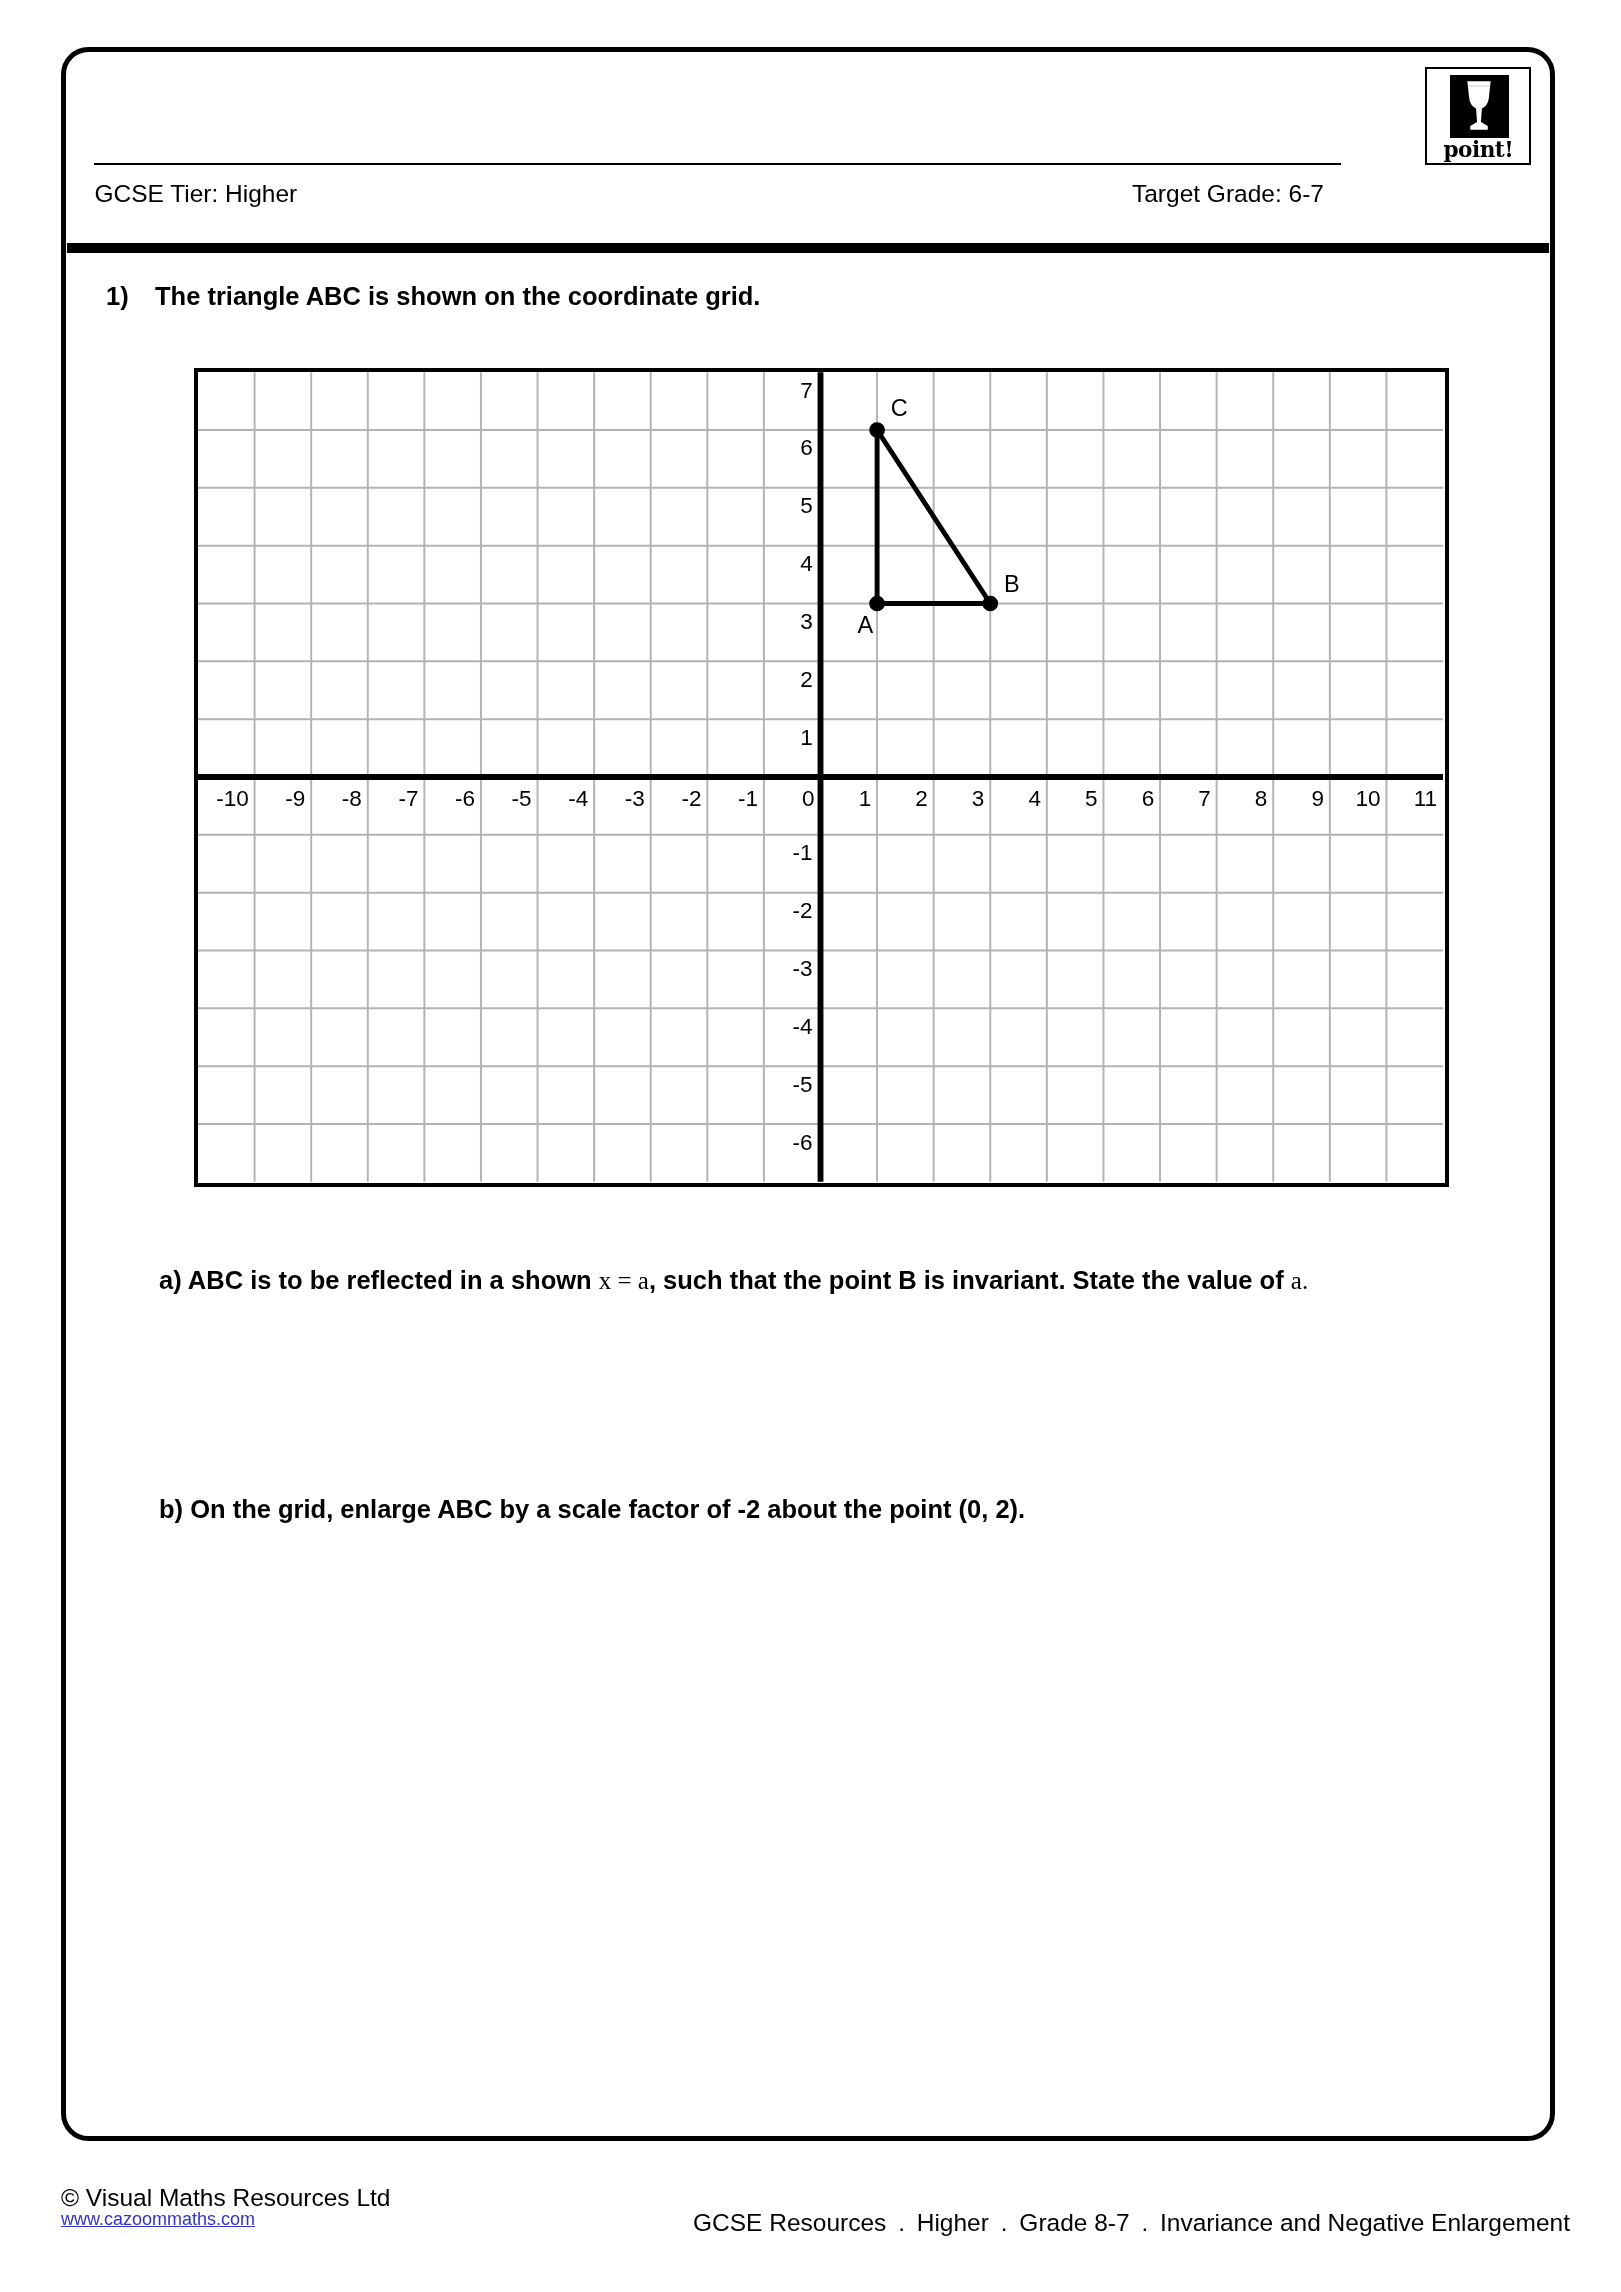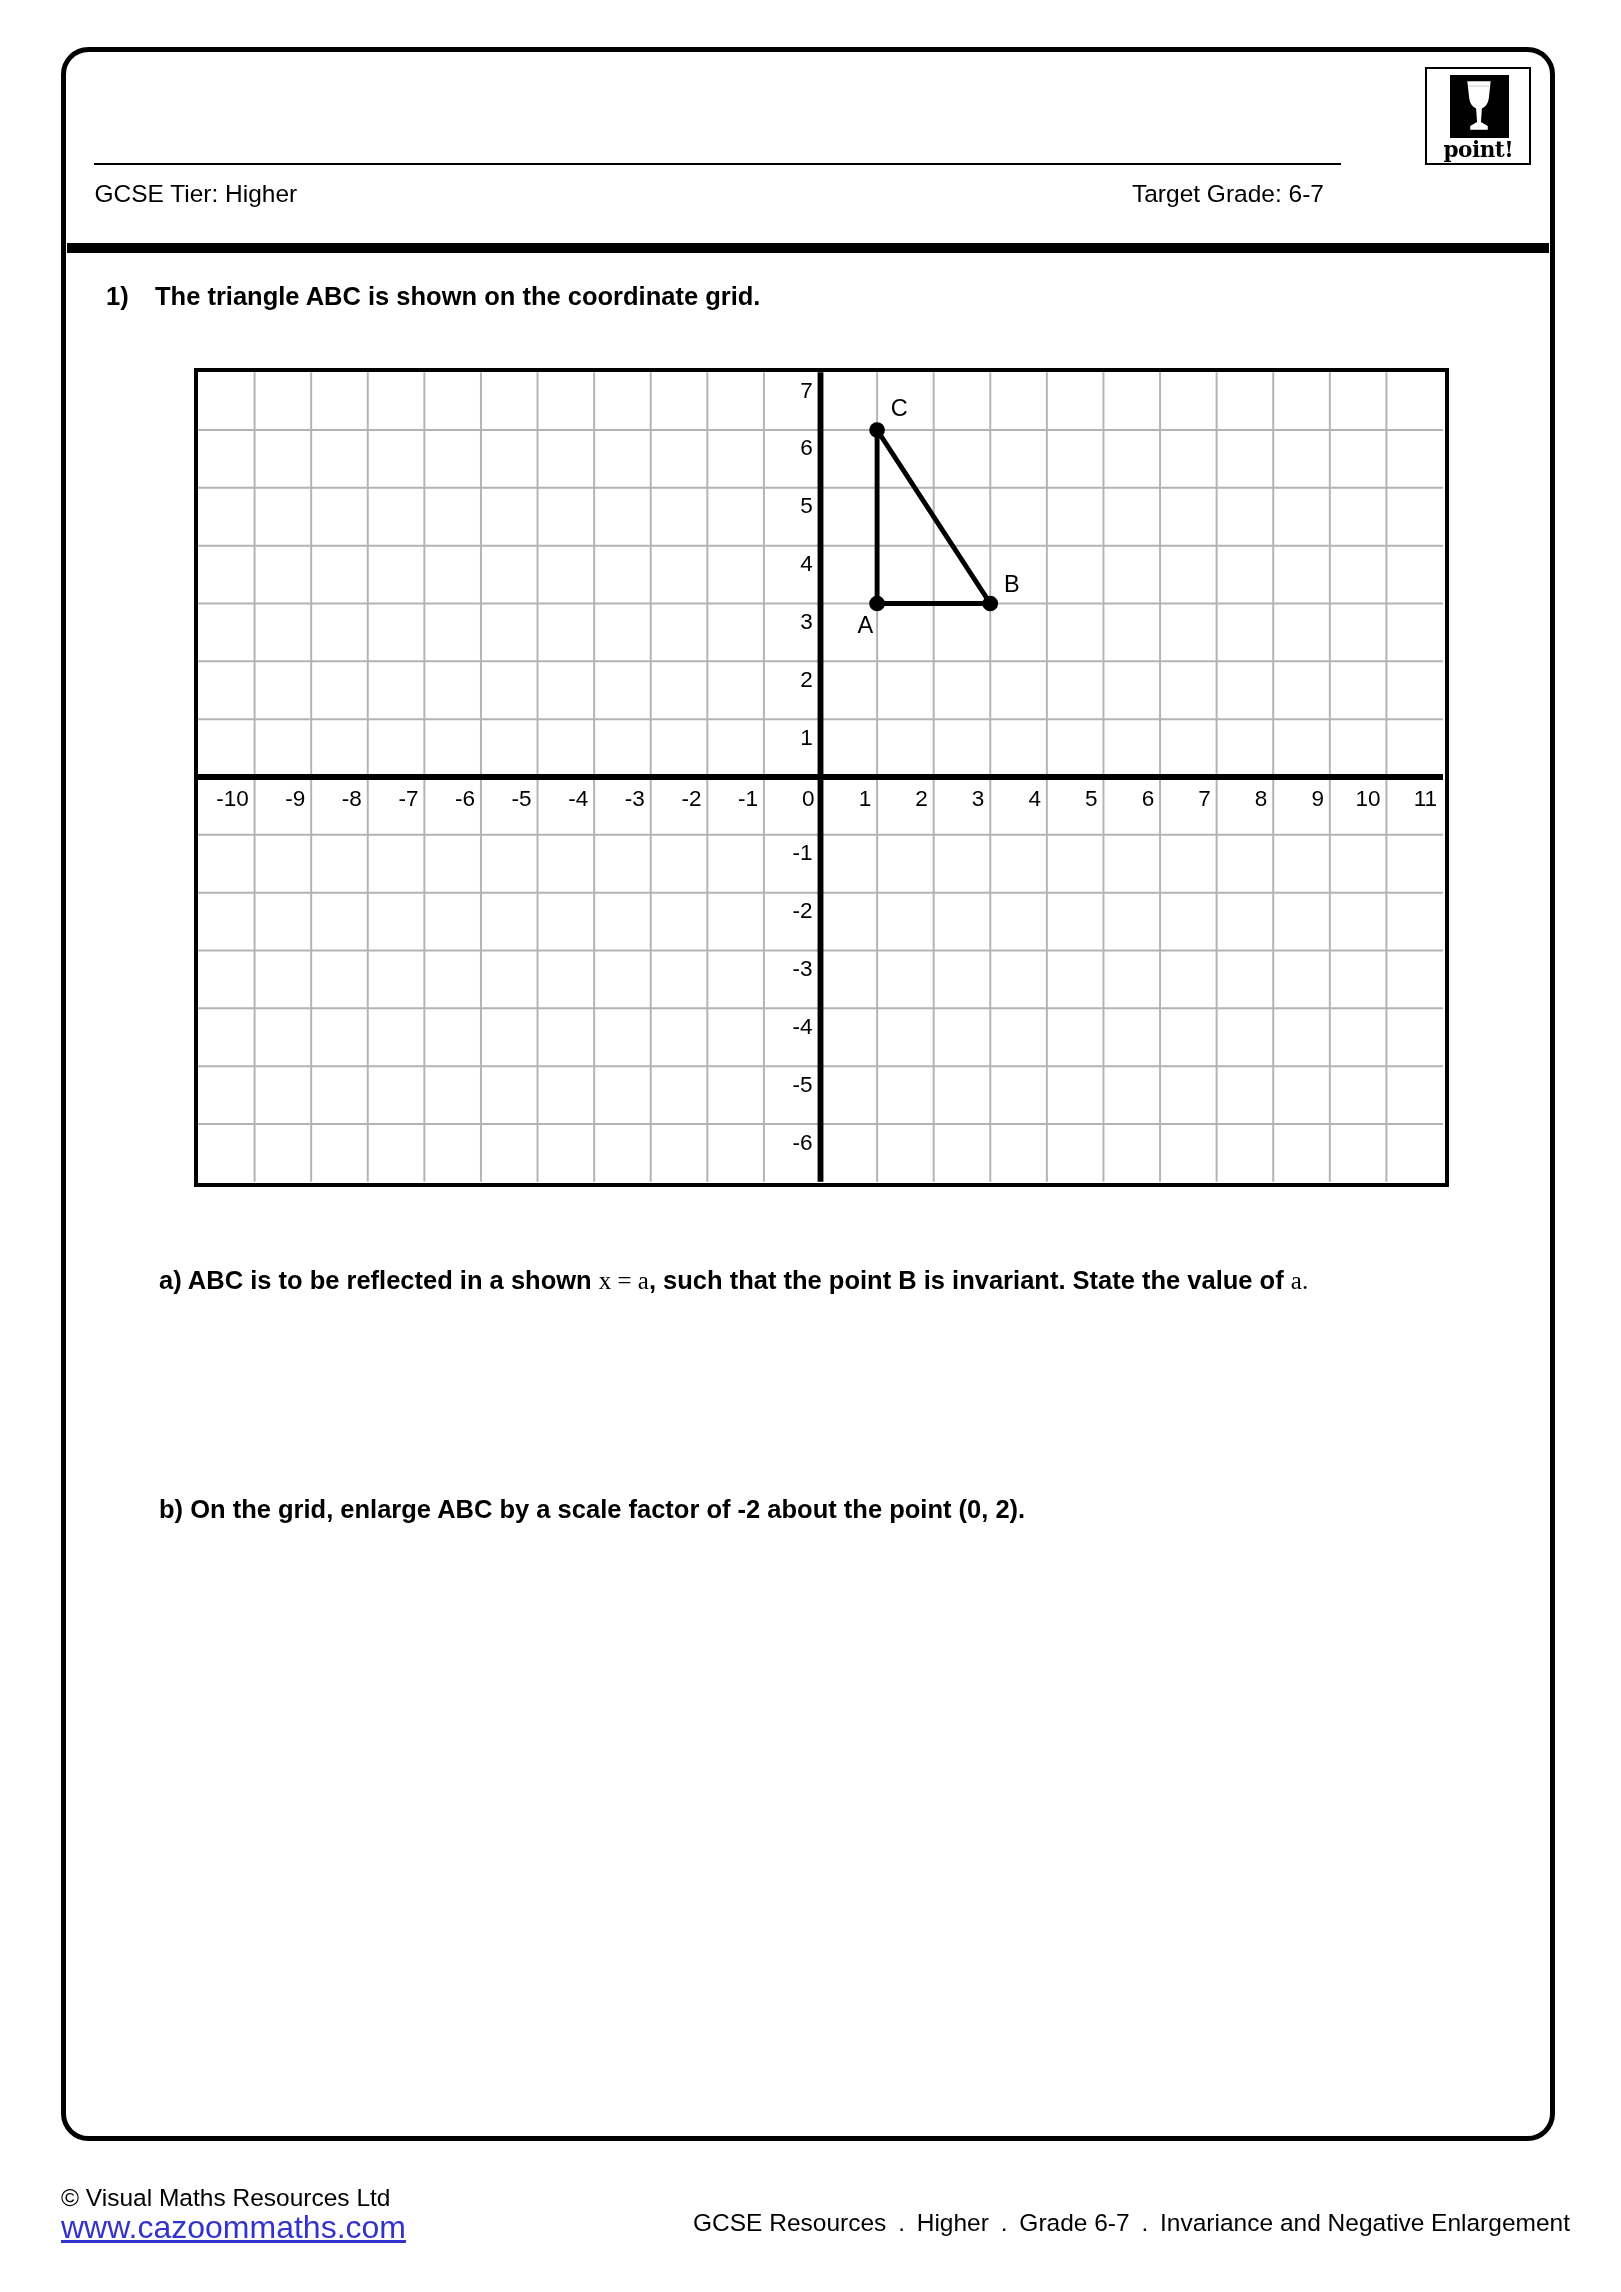--- a/index.html
+++ b/index.html
@@ -196,21 +196,21 @@
     position: absolute;
     left: 0;
     top: 0;
     font-size: 24.5px;
     margin-top: 16px;
   }
   #site-link {
     position: absolute;
     left: 0;
     top: 41px;
-    font-size: 32px;
+    font-size: 18px;
     color: #3333cc;
     text-decoration: underline;
   }
   #breadcrumb {
     position: absolute;
     left: 0;
     right: 0;
     top: 41px;
     text-align: right;
     font-size: 24.5px;
@@ -342,15 +342,15 @@
   </div>
 </div>
 
 <div id="part-a" class="part-text"><span>a) ABC is to be reflected in a shown </span><span class="mathit">x = a</span><span>, such that the point B is invariant. State the value of </span><span class="mathit">a</span><span class="mathit">.</span></div>
 
 <div id="part-b" class="part-text">b) On the grid, enlarge ABC by a scale factor of -2 about the point (0, 2).</div>
 
 <div id="footer">
   <div id="copyright">© Visual Maths Resources Ltd</div>
   <a id="site-link" href="#">www.cazoommaths.com</a>
-  <div id="breadcrumb"><span>GCSE Resources</span><span class="crumb-sep">.</span><span>Higher</span><span class="crumb-sep">.</span><span>Grade 6-7</span><span class="crumb-sep">.</span><span>Invariance and Negative Enlargement</span></div>
+  <div id="breadcrumb"><span>GCSE Resources</span><span class="crumb-sep">.</span><span>Higher</span><span class="crumb-sep">.</span><span>Grade 8-7</span><span class="crumb-sep">.</span><span>Invariance and Negative Enlargement</span></div>
 </div>
 
 
 </body></html>

